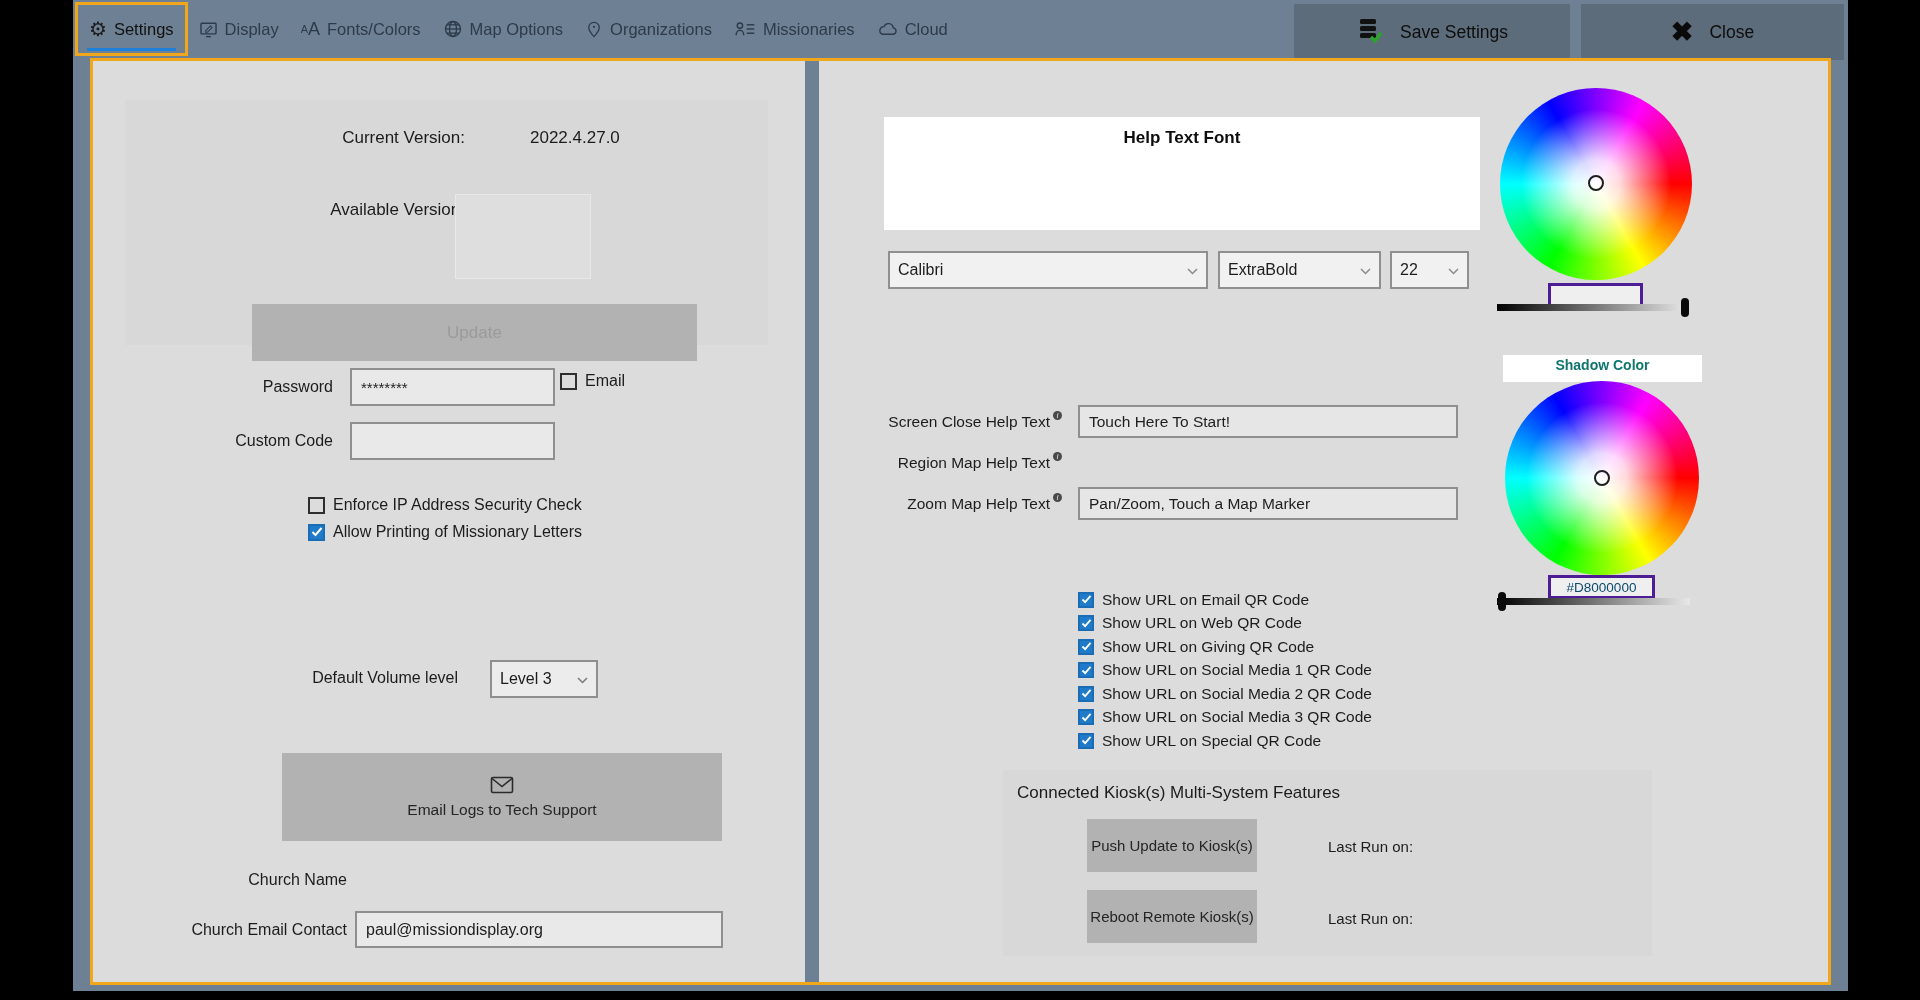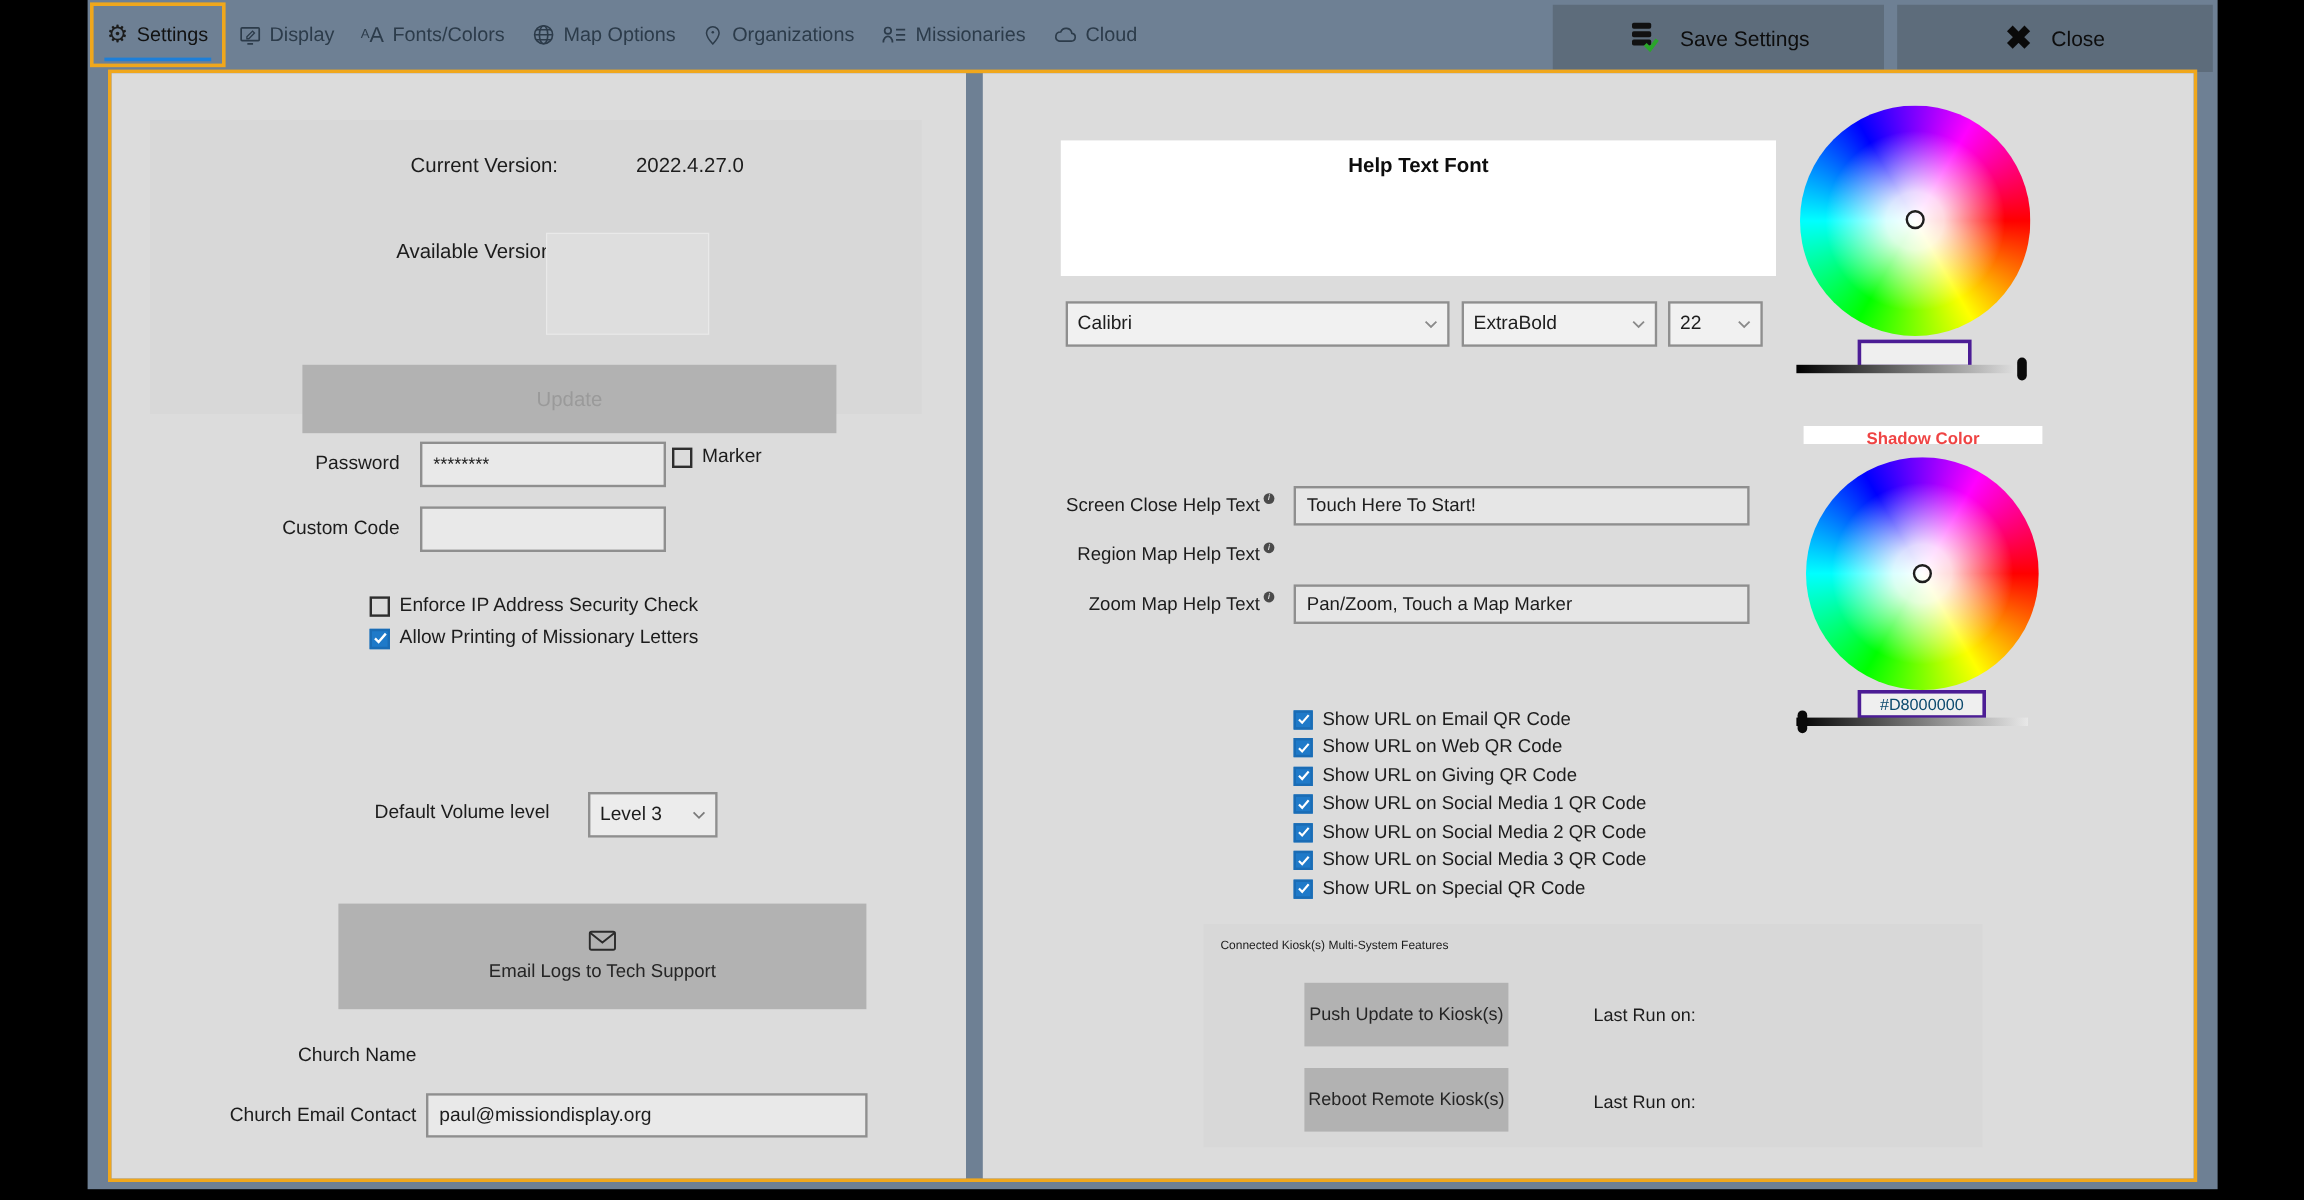--- a/index.html
+++ b/index.html
@@ -164,21 +164,21 @@
           <div class="abs" style="left:405px;top:28px;font-size:17px;">2022.4.27.0</div>
           <div class="abs rlabel" style="left:100px;top:100px;width:240px;font-size:17px;">Available Version:</div>
           <div class="abs" style="left:330px;top:94px;width:134px;height:83px;border:1px solid #e9e9e9;background:#dedede;font-size:17px;"></div>
           <div class="abs graybtn disabled" style="left:127px;top:160px;width:445px;height:57px;font-size:17px;">Update</div>
         </div>
 
         <div class="abs rlabel" style="left:40px;top:317px;width:200px;">Password</div>
         <input class="abs field" style="left: 257px; top: 307px; width: 205px; height: 38px; font-size: 15px;" readonly="" value="********">
         <div class="cbrow" style="left:467px;top:311px;">
           <span class="cbx"></span>
-          <span>Marker</span>
+          <span>Email</span>
         </div>
 
         <div class="abs rlabel" style="left:40px;top:371px;width:200px;">Custom Code</div>
         <input class="abs field" style="left: 257px; top: 361px; width: 205px; height: 38px;" readonly="" value="">
 
         <div class="cbrow" style="left:215px;top:435px;">
           <span class="cbx"></span>
           <span>Enforce IP Address Security Check</span>
         </div>
         <div class="cbrow" style="left:215px;top:462px;">
@@ -248,21 +248,21 @@
               </svg>
           </span>
         </div>
 
         <div class="abs wheel" style="left:681px;top:27px;width:192px;height:192px;"></div>
         <div class="abs ring" style="left:769px;top:114px;"></div>
         <div class="abs smallbox" style="left:729px;top:222px;width:95px;height:24px;"></div>
         <div class="abs slider" style="left:678px;top:243px;width:191px;"></div>
         <div class="abs handle" style="left:862px;top:237px;"></div>
 
-        <div class="abs" style="left:684px;top:294px;width:199px;height:15px;background:#fff;text-align:center;font-size:14px;font-weight:bold;line-height:21px;color:#ef4444;">Shadow Color</div>
+        <div class="abs" style="left:684px;top:294px;width:199px;height:27px;background:#fff;text-align:center;font-size:14px;font-weight:bold;line-height:21px;color:#0f766e;">Shadow Color</div>
         <div class="abs wheel" style="left:686px;top:320px;width:194px;height:194px;"></div>
         <div class="abs ring" style="left:775px;top:409px;"></div>
         <div class="abs smallbox" style="left:729px;top:514px;width:107px;height:24px;">#D8000000</div>
         <div class="abs slider" style="left:678px;top:537px;width:193px;"></div>
         <div class="abs handle" style="left:679px;top:531px;"></div>
 
         <div class="abs helplabel" style="left:0;top:344px;width:243px;"><span>Screen Close Help Text</span><span class="info-dot">i</span></div>
         <input class="abs field" style="left: 259px; top: 344px; width: 380px; height: 33px; font-size: 15.5px; background: rgb(230, 230, 230);" readonly="" value="Touch Here To Start!">
 
         <div class="abs helplabel" style="left:0;top:385px;width:243px;"><span>Region Map Help Text</span><span class="info-dot">i</span></div>
@@ -323,21 +323,21 @@
             <span class="cbx checked">
                 <svg width="11" height="9" viewBox="0 0 12 10">
                   <path d="M1.5 5l3 3 6-7" stroke="#fff" stroke-width="2" fill="none"></path>
                 </svg>
               </span>
             <span>Show URL on Special QR Code</span>
           </div>
         </div>
 
         <div class="abs kioskbox" style="left:184px;top:709px;width:649px;height:186px;">
-          <div class="abs" style="left:14px;top:13px;font-size:10px;">Connected Kiosk(s) Multi-System Features</div>
+          <div class="abs" style="left:14px;top:13px;font-size:17px;">Connected Kiosk(s) Multi-System Features</div>
           <div class="abs graybtn" style="left:84px;top:49px;width:170px;height:53px;font-size:15px;">Push Update to Kiosk(s)</div>
           <div class="abs" style="left:325px;top:68px;font-size:15px;">Last Run on:</div>
           <div class="abs graybtn" style="left:84px;top:120px;width:170px;height:53px;font-size:15px;">Reboot Remote Kiosk(s)</div>
           <div class="abs" style="left:325px;top:140px;font-size:15px;">Last Run on:</div>
         </div>
 
       </div>
     </div>
   </div>
 </div>

